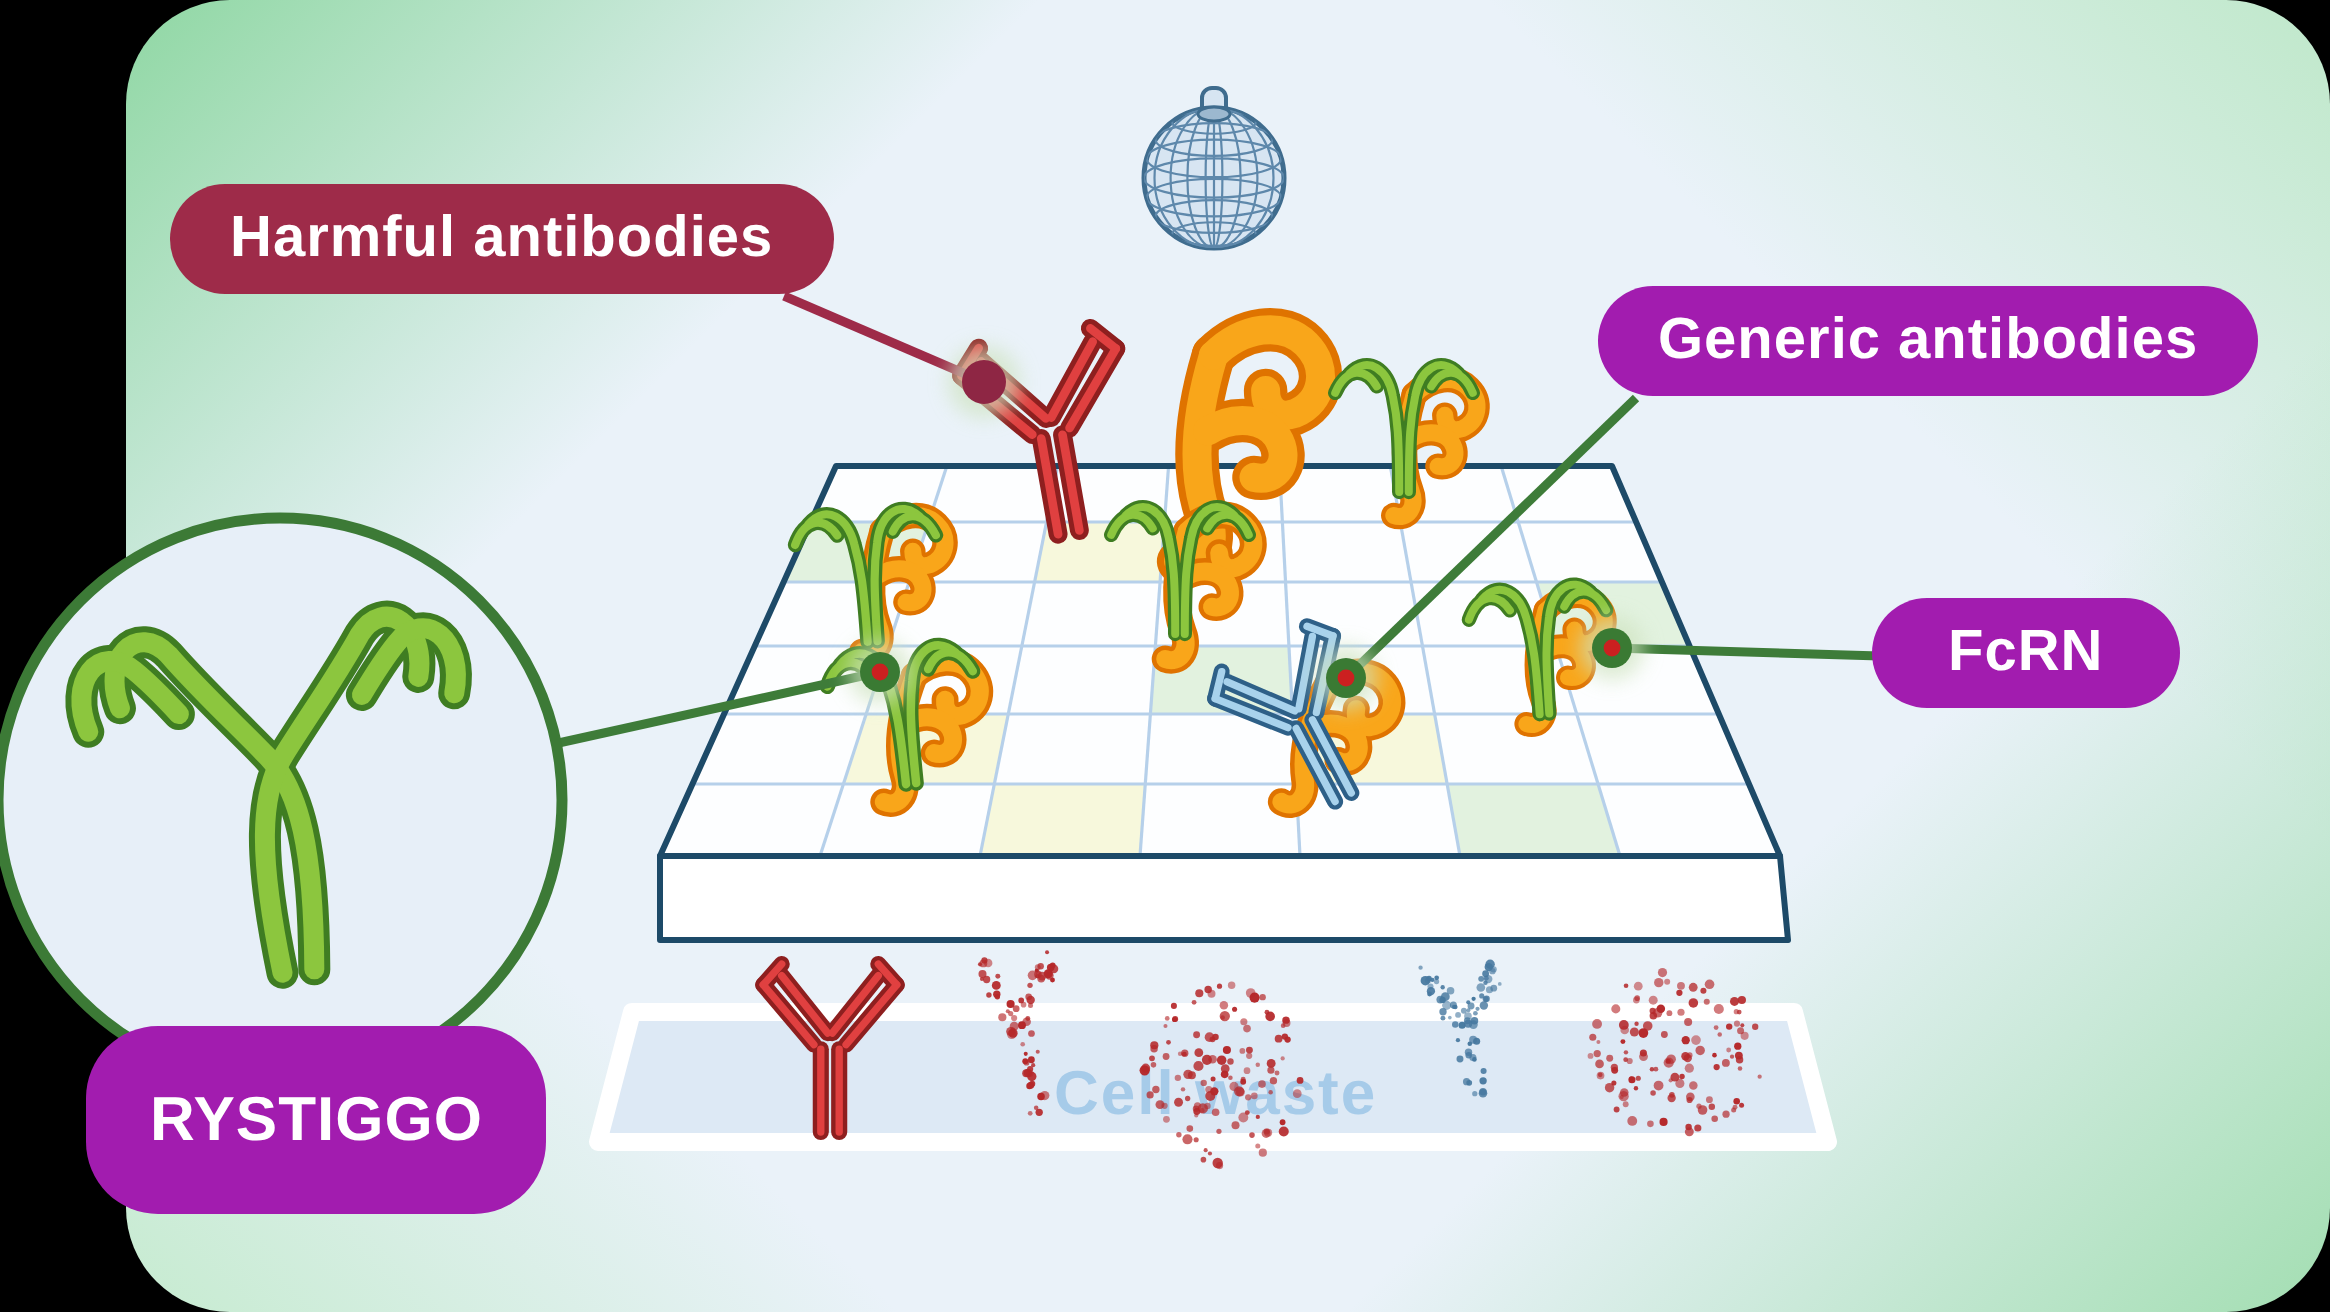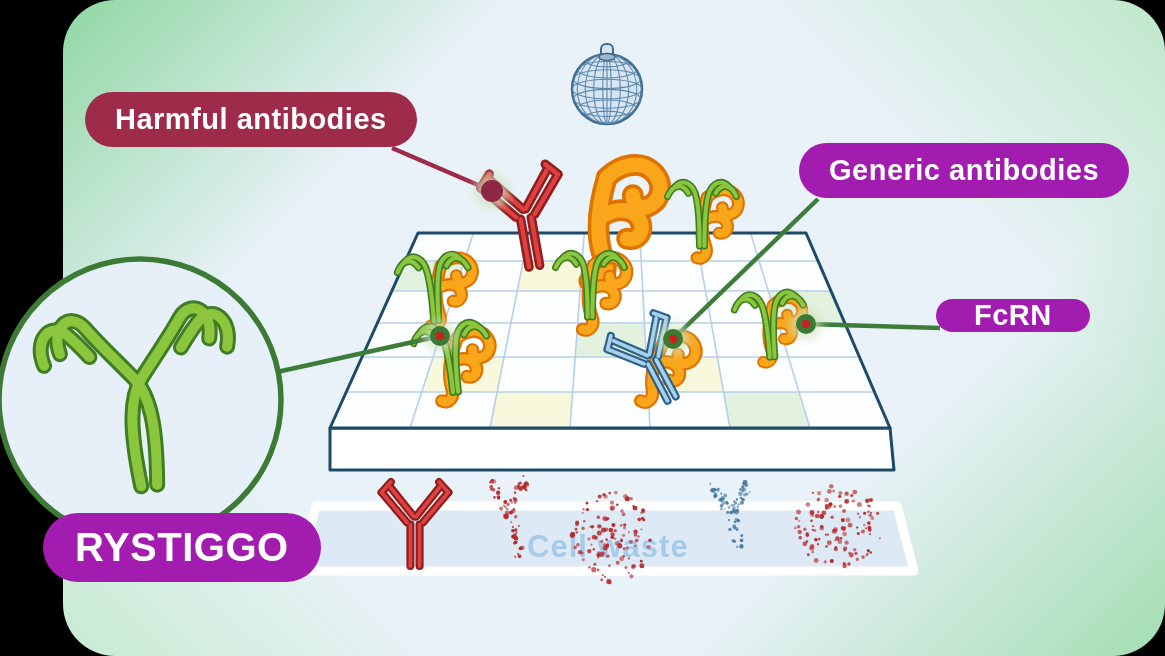--- a/index.html
+++ b/index.html
@@ -12,22 +12,22 @@
       linear-gradient(45deg,  #c6ebd0 0%, rgba(234,242,249,0) 22%),
       linear-gradient(225deg, #bfe8ca 0%, rgba(234,242,249,0) 24%),
       #eaf2f9;}
   #scene{position:absolute;left:0;top:0;z-index:2;}
   .pill{position:absolute;z-index:3;color:#fff;font-weight:bold;font-size:29px;
     letter-spacing:.5px;border-radius:34px;padding:11px 30px;white-space:nowrap;}
   .pill-maroon{background:#9e2b49;}
   .pill-green{background:#a21caf;}
   #harmful-pill{left:85px;top:92px;}
   #generic-pill{left:799px;top:143px;}
-  #fcrn-pill{left:936px;top:299px;padding:0 38px;}
-  #rystiggo-pill{left:43px;top:513px;font-size:40px;padding:12px 32px;border-radius:36px;}
+  #fcrn-pill{left:936px;top:299px;padding:11px 38px;}
+  #rystiggo-pill{left:43px;top:513px;font-size:31px;padding:29px 32px;border-radius:36px;}
 </style>
 </head>
 <body>
 
 <div id="stage">
   <div id="card"></div>
 
   <svg id="scene" width="1165" height="656" viewBox="0 0 1165 656">
     <defs>
       <filter id="blur5" x="-80%" y="-80%" width="260%" height="260%">

